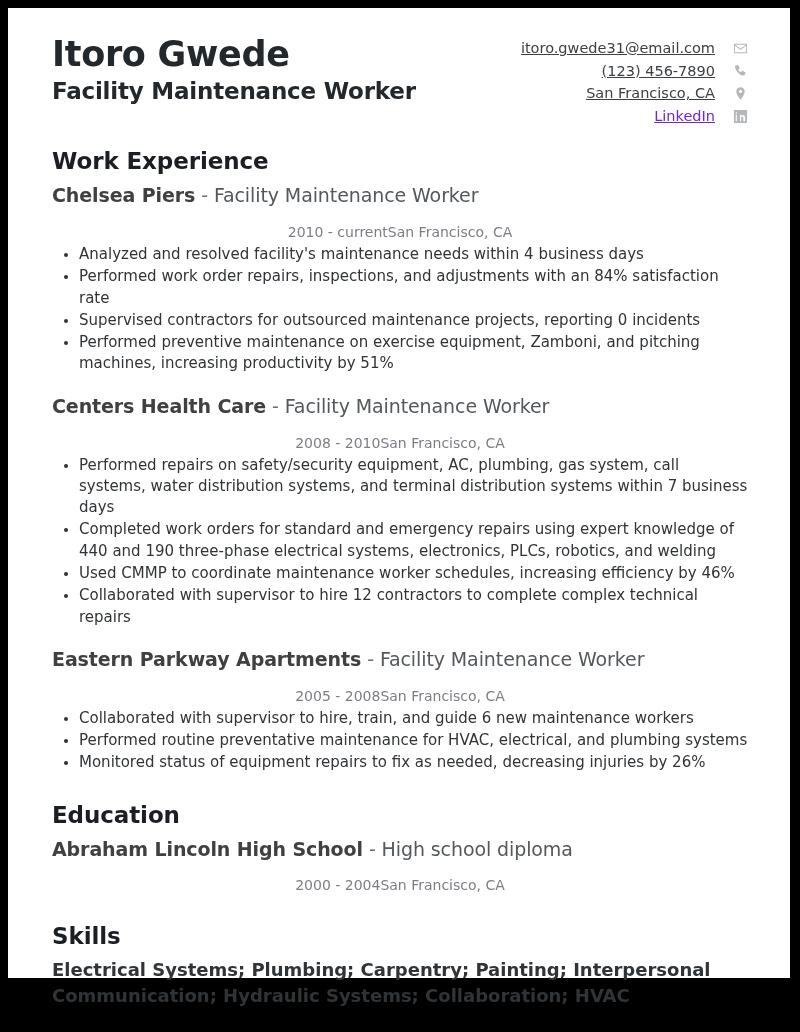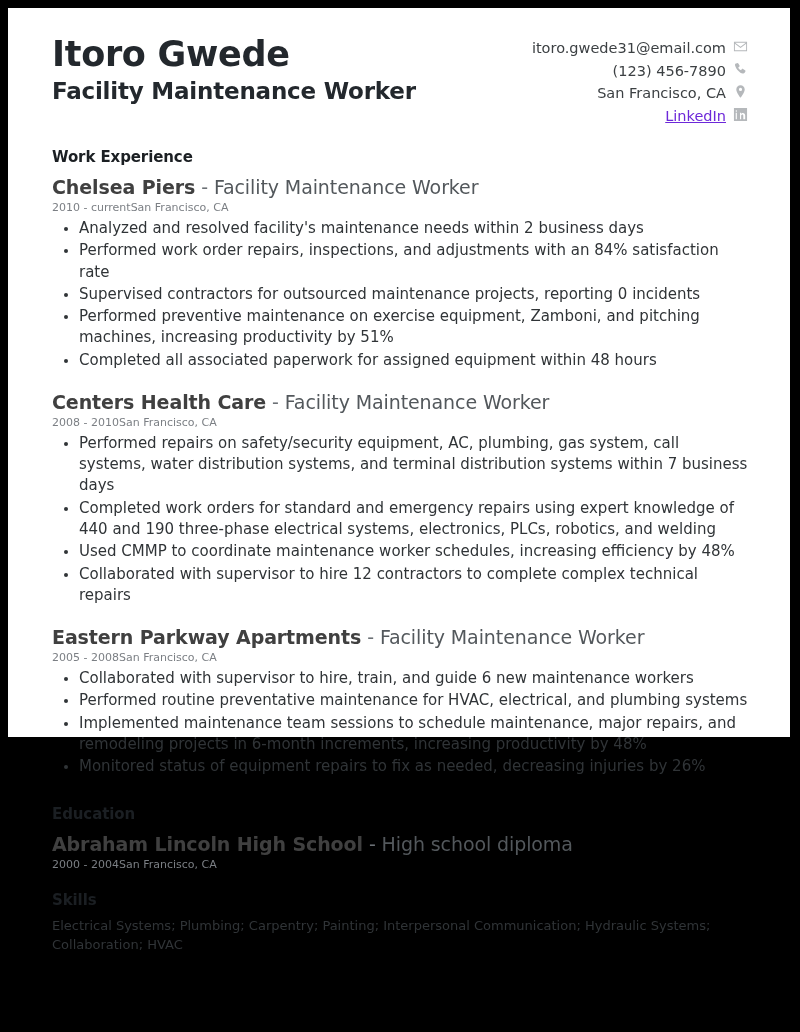--- a/index.html
+++ b/index.html
@@ -21,21 +21,21 @@
     width: 800px;
     height: 1032px;
     background: #000000;
     box-sizing: border-box;
   }
   .page {
     position: absolute;
     left: 8px;
     top: 8px;
     width: 782px;
-    height: 729px;
+    height: 970px;
     background: #ffffff;
     box-sizing: border-box;
     padding: 26px 42px 11px 44px;
   }
 
   
   .header {
     display: flex;
     align-items: flex-start;
     justify-content: space-between;
@@ -60,46 +60,48 @@
 
   .contact {
     margin-top: 5px;
     display: flex;
     flex-direction: column;
     align-items: flex-end;
     gap: 3px;
   }
   .contact-row {
     display: flex;
+    align-items: center;
     justify-content: flex-end;
-    gap: 7px;
+    gap: 18px;
     font-size: 14.5px;
     color: #3c4043;
     line-height: 1.35;
+    text-decoration: underline;
   }
   .contact-row .ctext { white-space: nowrap; }
   .contact-row a.ctext {
     color: #6d28d9;
     text-decoration: underline;
   }
   .cicon {
     width: 15px;
     height: 15px;
     flex: 0 0 15px;
     display: inline-flex;
     align-items: center;
     justify-content: center;
     color: #b5b8bb;
   }
   .cicon svg { display: block; }
 
   
   .section { margin-top: 22px; }
   .section-title {
-    font-size: 15px;
+    font-size: 23px;
     font-weight: bold;
     color: #1b1f23;
     letter-spacing: -0.1px;
     margin: 0 0 6px 0;
   }
 
   .entry { margin-top: 10px; }
   .entry:first-of-type { margin-top: 0; }
 
   .entry-head {
@@ -110,25 +112,25 @@
   }
   .entry-org {
     font-weight: bold;
     color: #404040;
   }
   .entry-sep { color: #6b7075; }
   .entry-role { color: #53585c; }
 
   .entry-meta {
     display: flex;
-    justify-content: flex-start;
+    justify-content: center;
     align-items: baseline;
-    font-size: 11px;
+    font-size: 14px;
     color: #7b7f84;
-    margin-top: 1px;
+    margin-top: 16px;
   }
 
   ul.bullets {
     list-style: none;
     margin: 4px 0 0 0;
     padding: 0;
   }
   ul.bullets li {
     position: relative;
     font-size: 15px;
@@ -142,25 +144,26 @@
     position: absolute;
     left: 12px;
     top: 9px;
     width: 4px;
     height: 4px;
     border-radius: 50%;
     background: #303437;
   }
 
   .skills-text {
-    font-size: 13px;
+    font-size: 18px;
     line-height: 1.42;
     color: #303437;
     margin-top: 8px;
     max-width: 680px;
+    font-weight: bold;
   }
 </style>
 </head>
 <body>
 
 <div class="frame">
   <div class="page">
 
     <div class="header">
       <div class="identity">
@@ -214,79 +217,77 @@
         <div class="entry-head">
           <span class="entry-org">Chelsea Piers</span>
           <span class="entry-sep">-</span>
           <span class="entry-role">Facility Maintenance Worker</span>
         </div>
         <div class="entry-meta">
           <span>2010 - current</span>
           <span>San Francisco, CA</span>
         </div>
         <ul class="bullets">
-          <li>Analyzed and resolved facility's maintenance needs within 2 business days</li>
+          <li>Analyzed and resolved facility's maintenance needs within 4 business days</li>
           <li>Performed work order repairs, inspections, and adjustments with an 84% satisfaction rate</li>
           <li>Supervised contractors for outsourced maintenance projects, reporting 0 incidents</li>
           <li>Performed preventive maintenance on exercise equipment, Zamboni, and pitching machines, increasing productivity by 51%</li>
-          <li>Completed all associated paperwork for assigned equipment within 48 hours</li>
         </ul>
       </div>
 
       <div class="entry" style="margin-top:20px;">
         <div class="entry-head">
           <span class="entry-org">Centers Health Care</span>
           <span class="entry-sep">-</span>
           <span class="entry-role">Facility Maintenance Worker</span>
         </div>
         <div class="entry-meta">
           <span>2008 - 2010</span>
           <span>San Francisco, CA</span>
         </div>
         <ul class="bullets">
           <li>Performed repairs on safety/security equipment, AC, plumbing, gas system, call systems, water distribution systems, and terminal distribution systems within 7 business days</li>
           <li>Completed work orders for standard and emergency repairs using expert knowledge of 440 and 190 three-phase electrical systems, electronics, PLCs, robotics, and welding</li>
-          <li>Used CMMP to coordinate maintenance worker schedules, increasing efficiency by 48%</li>
+          <li>Used CMMP to coordinate maintenance worker schedules, increasing efficiency by 46%</li>
           <li>Collaborated with supervisor to hire 12 contractors to complete complex technical repairs</li>
         </ul>
       </div>
 
       <div class="entry" style="margin-top:20px;">
         <div class="entry-head">
           <span class="entry-org">Eastern Parkway Apartments</span>
           <span class="entry-sep">-</span>
           <span class="entry-role">Facility Maintenance Worker</span>
         </div>
         <div class="entry-meta">
           <span>2005 - 2008</span>
           <span>San Francisco, CA</span>
         </div>
         <ul class="bullets">
           <li>Collaborated with supervisor to hire, train, and guide 6 new maintenance workers</li>
           <li>Performed routine preventative maintenance for HVAC, electrical, and plumbing systems</li>
-          <li>Implemented maintenance team sessions to schedule maintenance, major repairs, and remodeling projects in 6-month increments, increasing productivity by 48%</li>
           <li>Monitored status of equipment repairs to fix as needed, decreasing injuries by 26%</li>
         </ul>
       </div>
     </div>
 
     <div class="section" style="margin-top:28px;">
       <div class="section-title">Education</div>
       <div class="entry">
         <div class="entry-head">
           <span class="entry-org">Abraham Lincoln High School</span>
           <span class="entry-sep">-</span>
           <span class="entry-role">High school diploma</span>
         </div>
         <div class="entry-meta">
           <span>2000 - 2004</span>
           <span>San Francisco, CA</span>
         </div>
       </div>
     </div>
 
-    <div class="section" style="margin-top:20px;">
+    <div class="section" style="margin-top:30px;">
       <div class="section-title">Skills</div>
       <div class="skills-text">Electrical Systems; Plumbing; Carpentry; Painting; Interpersonal Communication; Hydraulic Systems; Collaboration; HVAC</div>
     </div>
 
   </div>
 </div>
 
 </body></html>

